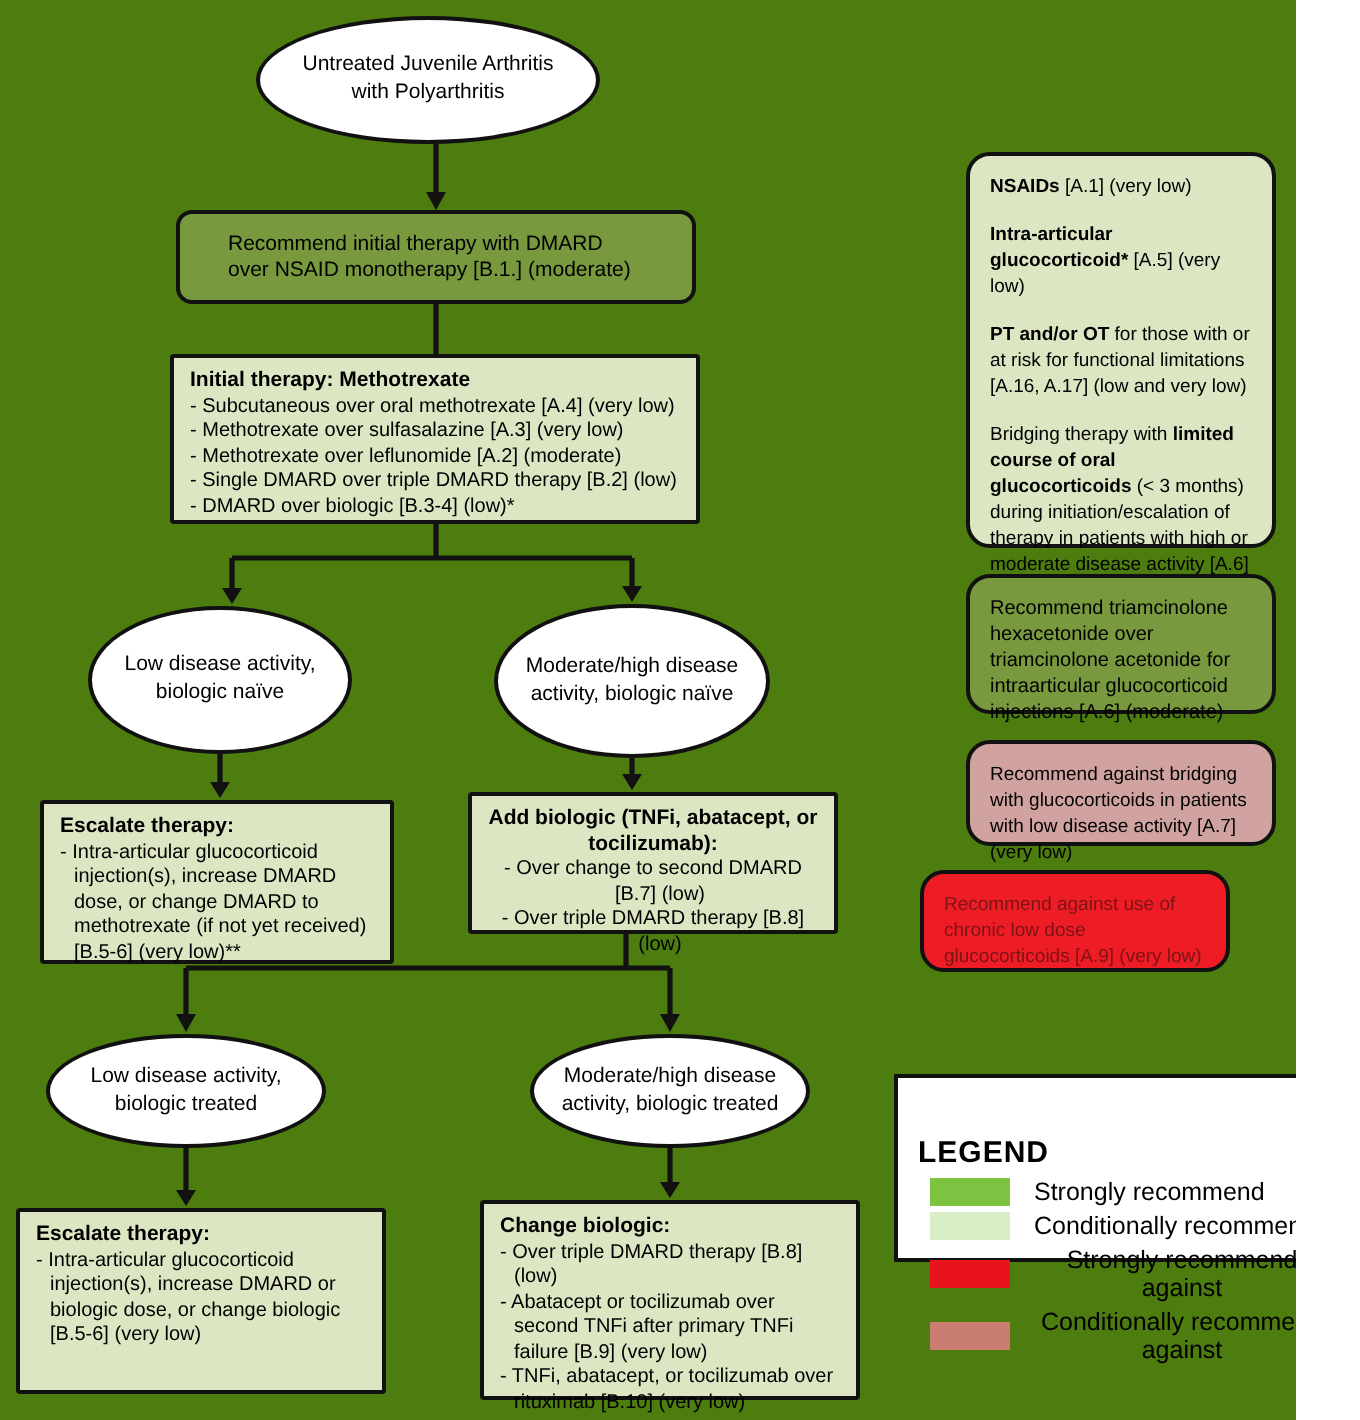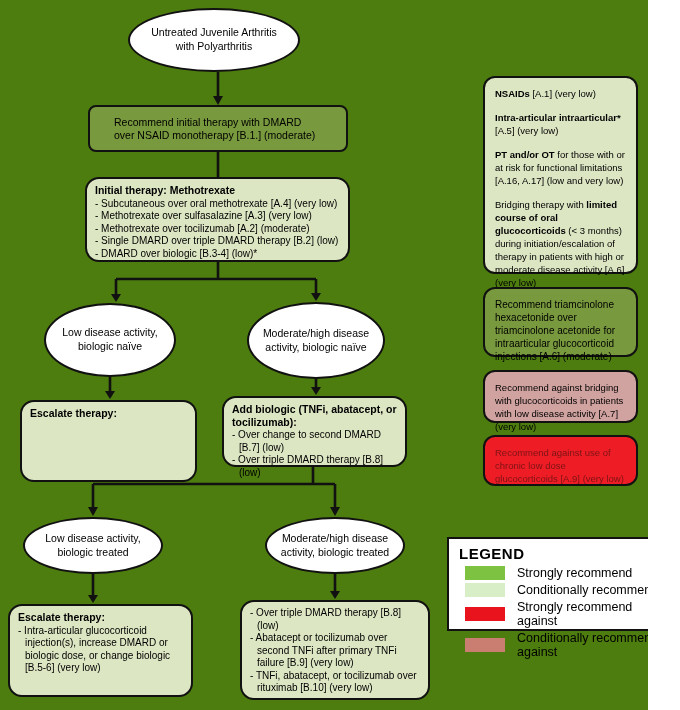--- a/index.html
+++ b/index.html
@@ -3,33 +3,33 @@
 <meta charset="utf-8">
 <style>
   html,body{margin:0;padding:0;background:#fff;}
   #stage{position:relative;width:648px;height:710px;background:#4d7c0f;overflow:hidden;
          font-family:"Liberation Sans","DejaVu Sans",sans-serif;color:#000;}
   #wires{position:absolute;left:0;top:0;z-index:0;}
   .node{position:absolute;z-index:1;box-sizing:border-box;}
   .oval{border:2.5px solid #111;border-radius:50%;background:#fff;
         display:flex;align-items:center;justify-content:center;text-align:center;
         font-size:10.5px;line-height:1.3;padding:2px 12px;}
-  .box{border:2.5px solid #111;border-radius:14px;padding:5px 8px;
+  .box{border:2.5px solid #111;border-radius:2px;padding:5px 8px;
        font-size:10px;line-height:12.5px;}
   .box .title{font-weight:bold;font-size:10.5px;margin-bottom:1px;}
   .hang{padding-left:7px;text-indent:-7px;}
   .centerflex{display:flex;align-items:center;}
   .adj-header{font-weight:bold;font-size:12px;}
   .rbox{border:2.5px solid #111;border-radius:12px;padding:9px 10px;
         font-size:9.5px;line-height:13px;}
   .rbox p{margin:0 0 11px 0;}
   .rbox p:last-child{margin-bottom:0;}
   .legend{border:2px solid #111;background:#fff;padding:6px 10px 8px 10px;}
-  .legend-title{font-weight:bold;font-size:15px;letter-spacing:.5px;margin-bottom:4px;}
-  .legend-row{display:flex;align-items:center;margin:3px 0 3px 6px;}
+  .legend-title{font-weight:bold;font-size:15px;letter-spacing:.5px;margin-bottom:4px;margin-top:23px;}
+  .legend-row{display:flex;align-items:center;margin:3px 0 3px 6px;text-align:center;}
   .legend-swatch{width:40px;height:14px;margin-right:12px;flex:0 0 auto;}
   .legend-label{font-size:12.5px;}
 </style>
 </head>
 <body>
 
 <div id="stage">
 
   <svg id="wires" width="680" height="710" viewBox="0 0 680 710">
     <g stroke="#111" stroke-width="2.6" fill="none">
@@ -60,80 +60,82 @@
   </div>
 
   <div class="node box centerflex" style="left: 88px; top: 105px; width: 260px; height: 47px; border-radius: 8px; font-size: 10.5px; line-height: 13px; padding: 4px 24px; background-color: rgb(120, 153, 61);">
     <span>Recommend initial therapy with DMARD over NSAID monotherapy [B.1.] (moderate)</span>
   </div>
 
   <div class="node box" style="left: 85px; top: 177px; width: 265px; height: 85px; background-color: rgb(220, 230, 195);">
     <div class="title">Initial therapy: Methotrexate</div>
     <div class="hang">- Subcutaneous over oral methotrexate [A.4] (very low)</div>
     <div class="hang">- Methotrexate over sulfasalazine [A.3] (very low)</div>
-    <div class="hang">- Methotrexate over tocilizumab [A.2] (moderate)</div>
+    <div class="hang">- Methotrexate over leflunomide [A.2] (moderate)</div>
     <div class="hang">- Single DMARD over triple DMARD therapy [B.2] (low)</div>
     <div class="hang">- DMARD over biologic [B.3-4] (low)*</div>
   </div>
 
   <div class="node oval" style="left:247px;top:302px;width:138px;height:77px;">
     <span>Moderate/high disease activity, biologic naïve</span>
   </div>
 
   <div class="node oval" style="left:44px;top:303px;width:132px;height:74px;">
     <span>Low disease activity, biologic naïve</span>
   </div>
 
   <div class="node box" style="left: 20px; top: 400px; width: 177px; height: 82px; background-color: rgb(220, 230, 195);">
     <div class="title">Escalate therapy:</div>
+    <div class="hang">- Intra-articular glucocorticoid injection(s), increase DMARD dose, or change DMARD to methotrexate (if not yet received) [B.5-6] (very low)**</div>
   </div>
 
-  <div class="node box" style="left: 222px; top: 396px; width: 185px; height: 71px; background-color: rgb(220, 230, 195);">
+  <div class="node box" style="left: 234px; top: 396px; width: 185px; height: 71px; background-color: rgb(220, 230, 195); text-align: center;">
     <div class="title">Add biologic (TNFi, abatacept, or tocilizumab):</div>
     <div class="hang">- Over change to second DMARD [B.7] (low)</div>
     <div class="hang">- Over triple DMARD therapy [B.8] (low)</div>
   </div>
 
   <div class="node oval" style="left:265px;top:517px;width:140px;height:57px;">
     <span>Moderate/high disease activity, biologic treated</span>
   </div>
 
   <div class="node oval" style="left:23px;top:517px;width:140px;height:57px;">
     <span>Low disease activity, biologic treated</span>
   </div>
 
   <div class="node box" style="left: 8px; top: 604px; width: 185px; height: 93px; background-color: rgb(220, 230, 195);">
     <div class="title">Escalate therapy:</div>
     <div class="hang">- Intra-articular glucocorticoid injection(s), increase DMARD or biologic dose, or change biologic [B.5-6] (very low)</div>
   </div>
 
   <div class="node box" style="left: 240px; top: 600px; width: 190px; height: 100px; background-color: rgb(220, 230, 195);">
+    <div class="title">Change biologic:</div>
     <div class="hang">- Over triple DMARD therapy [B.8] (low)</div>
     <div class="hang">- Abatacept or tocilizumab over second TNFi after primary TNFi failure [B.9] (very low)</div>
     <div class="hang">- TNFi, abatacept, or tocilizumab over rituximab [B.10] (very low)</div>
   </div>
 
   <div class="node adj-header" style="left:487px;top:58px;margin-top:36px;">Adjunctive Therapy:</div>
 
   <div class="node rbox" style="left: 483px; top: 76px; width: 155px; height: 198px; background-color: rgb(220, 230, 195);">
     <p><span></span><b>NSAIDs</b><span> [A.1] (very low)</span></p>
-    <p><span></span><b>Intra-articular intraarticular*</b><span> [A.5] (very low)</span></p>
+    <p><span></span><b>Intra-articular glucocorticoid*</b><span> [A.5] (very low)</span></p>
     <p><span></span><b>PT and/or OT</b><span> for those with or at risk for functional limitations [A.16, A.17] (low and very low)</span></p>
     <p><span>Bridging therapy with </span><b>limited course of oral glucocorticoids</b><span> (&lt; 3 months) during initiation/escalation of therapy in patients with high or moderate disease activity [A.6] (very low)</span></p>
   </div>
 
   <div class="node rbox" style="left: 483px; top: 287px; width: 155px; height: 70px; font-size: 10px; background-color: rgb(120, 153, 61);">
     <span>Recommend triamcinolone hexacetonide over triamcinolone acetonide for intraarticular glucocorticoid injections [A.6] (moderate)</span>
   </div>
 
   <div class="node rbox" style="left: 483px; top: 370px; width: 155px; height: 53px; background-color: rgb(208, 163, 160);">
     <span>Recommend against bridging with glucocorticoids in patients with low disease activity [A.7] (very low)</span>
   </div>
 
-  <div class="node rbox" style="left: 483px; top: 435px; width: 155px; height: 51px; background-color: rgb(238, 28, 37); color: rgb(124, 20, 22);">
+  <div class="node rbox" style="left: 460px; top: 435px; width: 155px; height: 51px; background-color: rgb(238, 28, 37); color: rgb(124, 20, 22);">
     <span>Recommend against use of chronic low dose glucocorticoids [A.9] (very low)</span>
   </div>
 
   <div class="node legend" style="left:447px;top:537px;width:230px;height:94px;">
     <div class="legend-title">LEGEND</div>
     <div class="legend-row">
       <span class="legend-swatch" style="background-color: rgb(126, 194, 66);"></span>
       <span class="legend-label">Strongly recommend</span>
     </div>
     <div class="legend-row">

